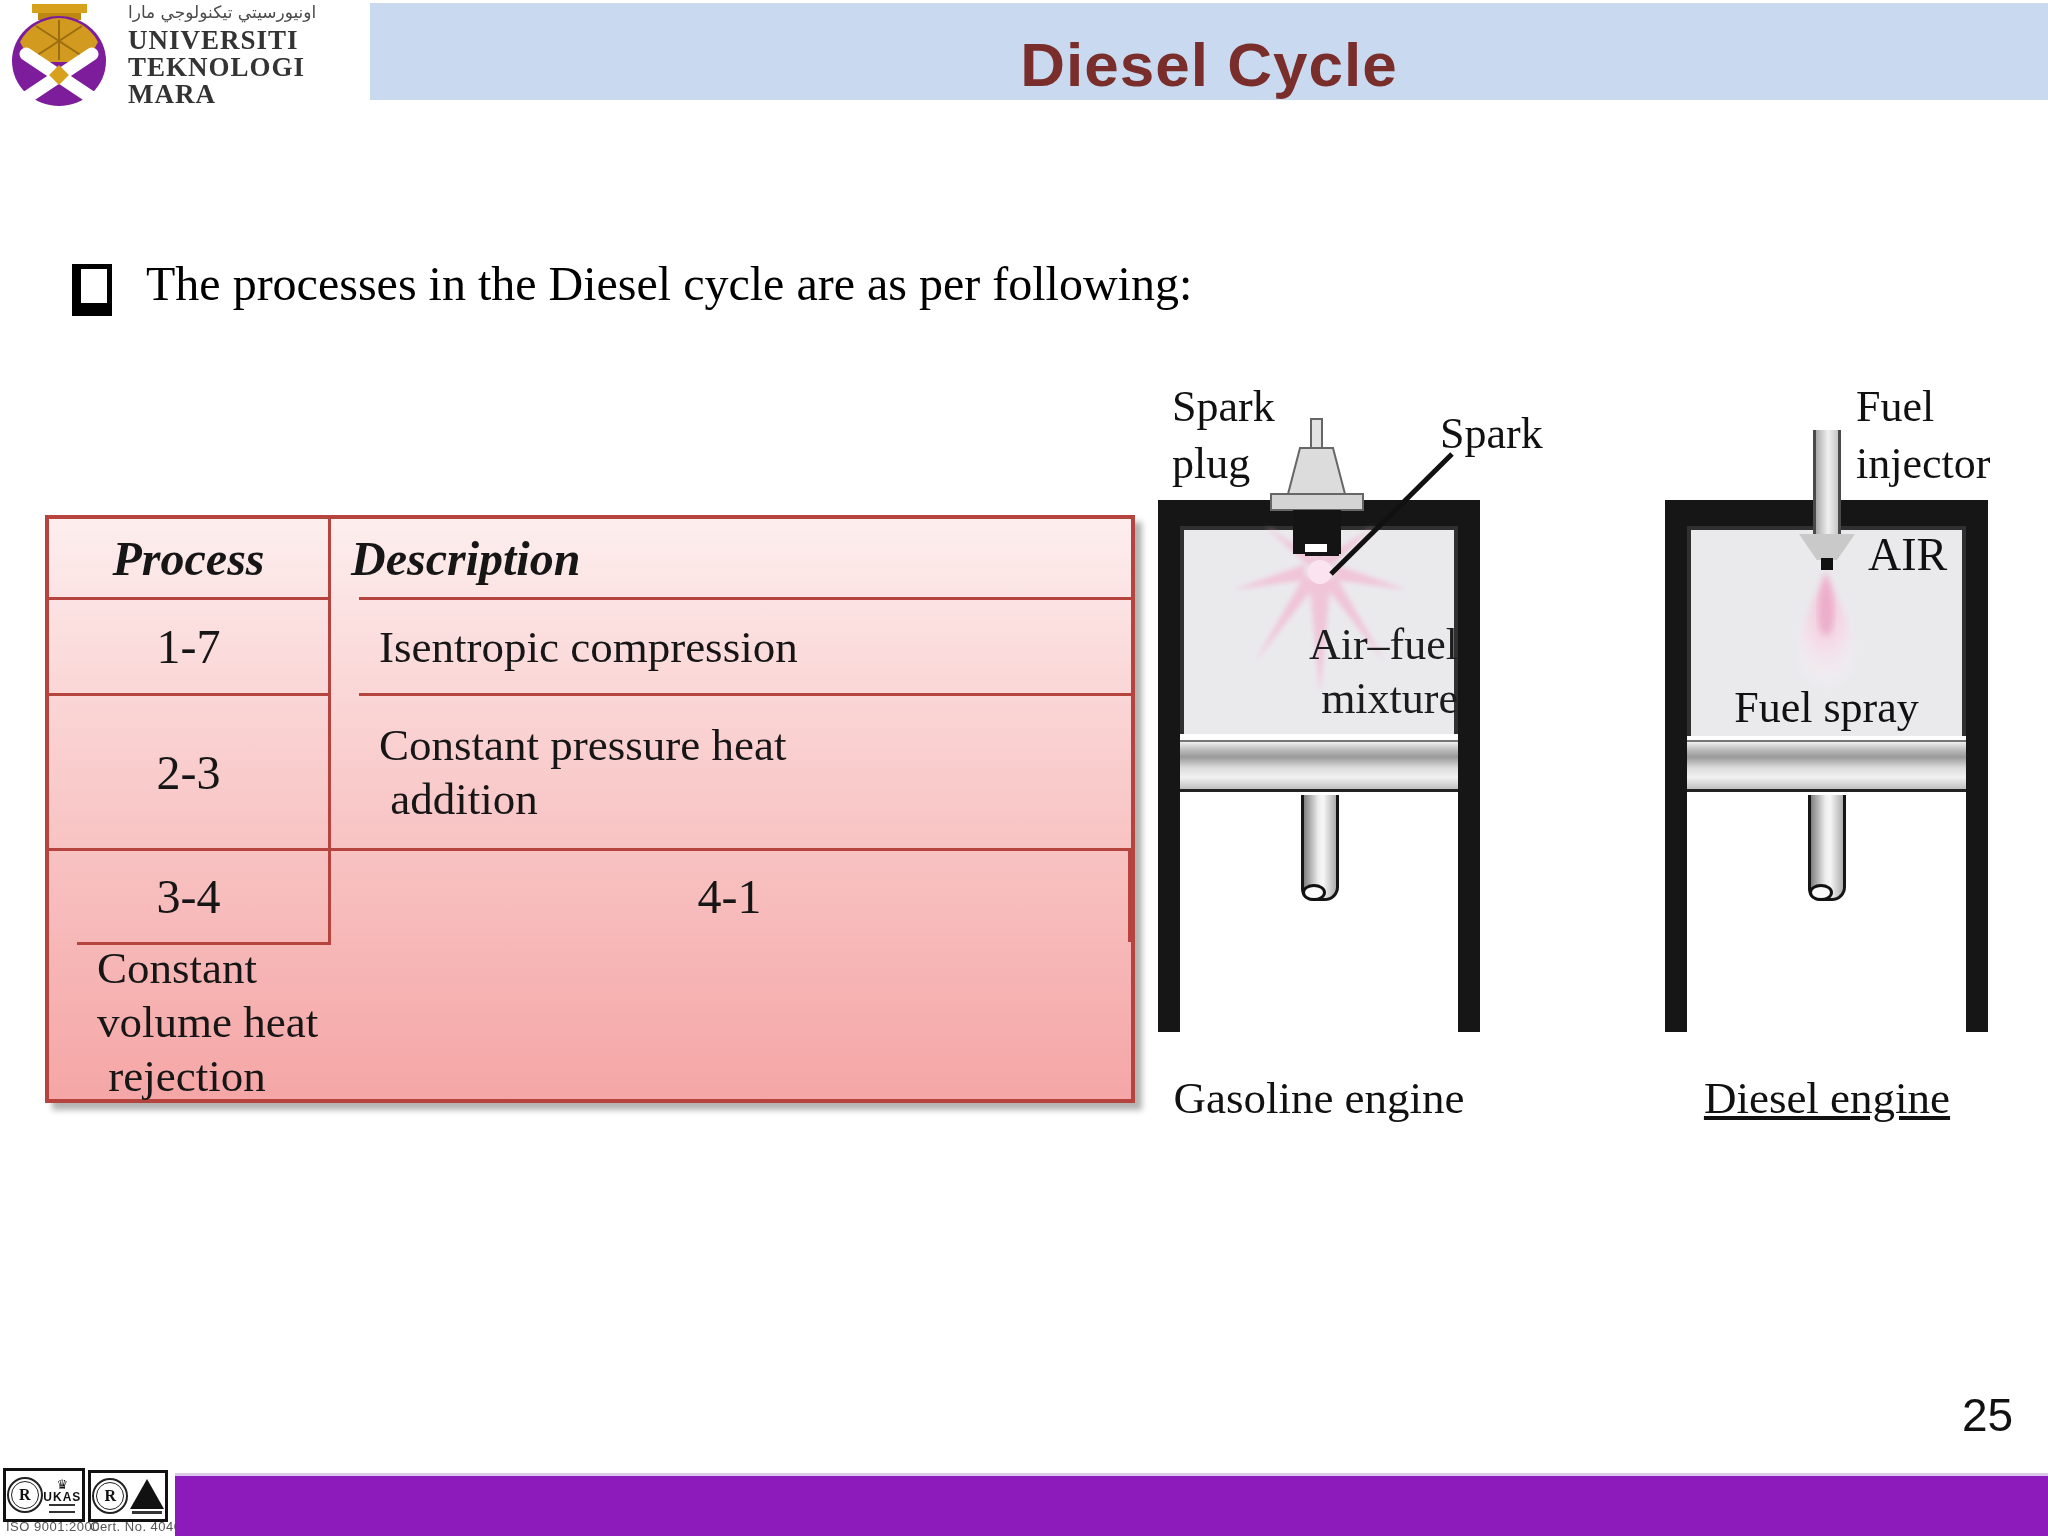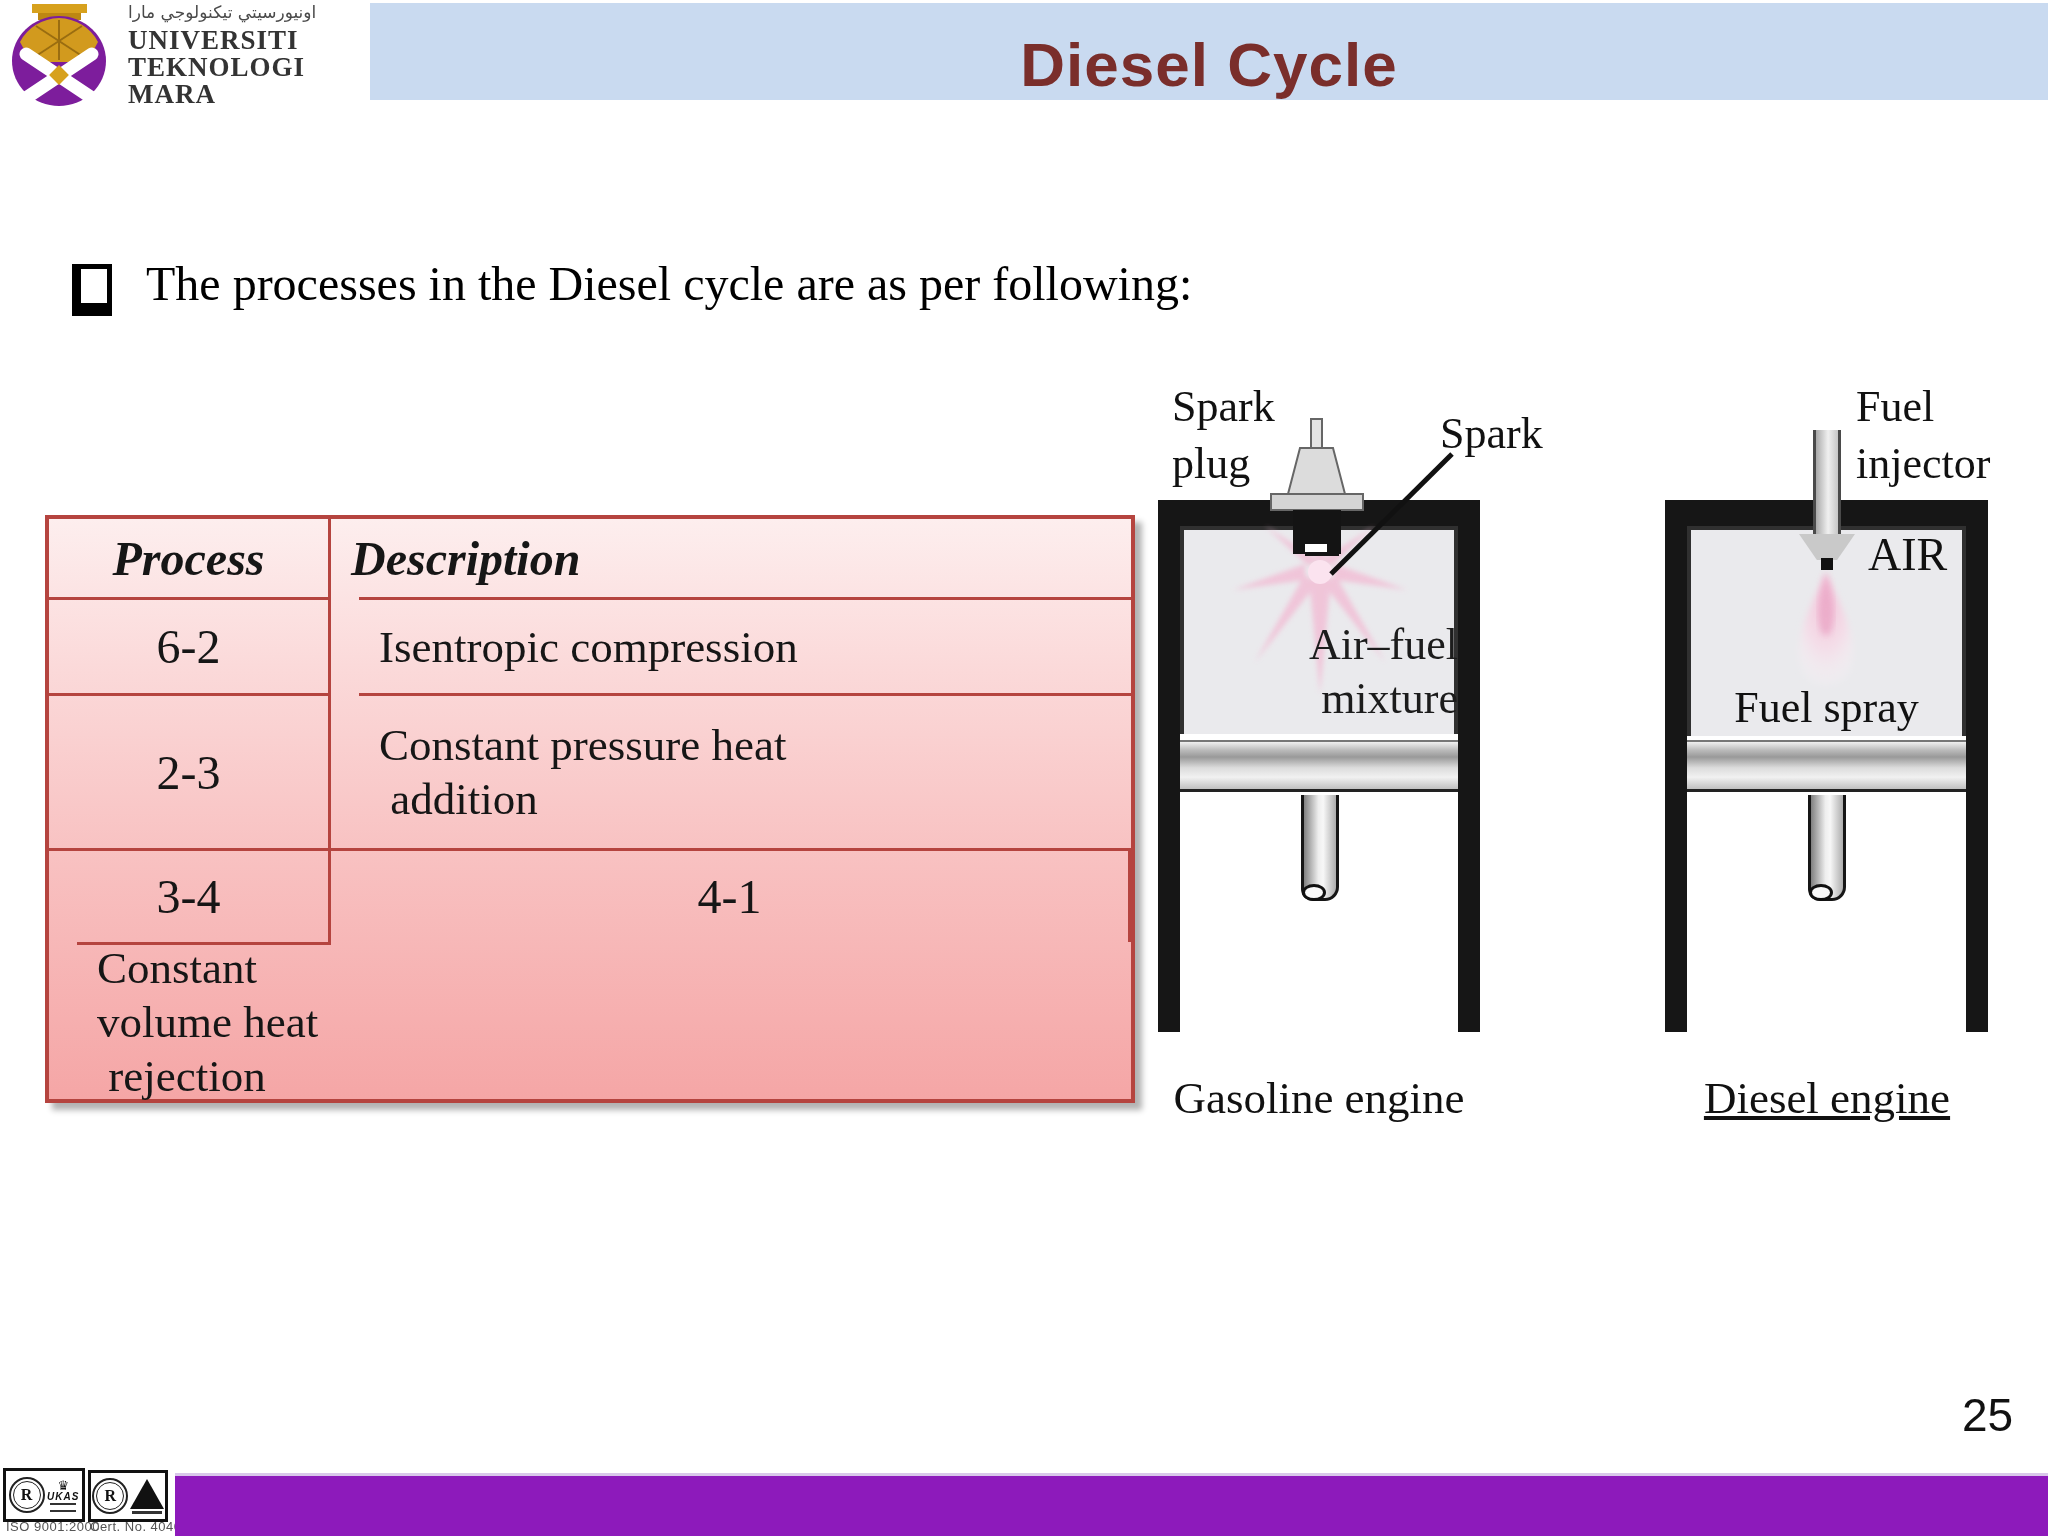--- a/index.html
+++ b/index.html
@@ -95,21 +95,21 @@
   .badge{position:absolute;border:3px solid #111;background:#fff;box-sizing:border-box;
     display:flex;align-items:center;justify-content:space-evenly;}
   #badge-iso{left:3px;top:1468px;width:82px;height:54px;}
   #badge-cert{left:88px;top:1470px;width:80px;height:52px;}
   .circle-r{width:32px;height:32px;border:2px solid #222;border-radius:50%;position:relative;
     display:flex;align-items:center;justify-content:center;
     font-weight:bold;font-size:16px;color:#111;}
   .circle-r::before{content:"";position:absolute;inset:2px;border:1px solid #222;border-radius:50%;}
   .ukas{display:flex;flex-direction:column;align-items:center;line-height:1;color:#111;}
   .ukas .crown{font-size:13px;font-family:"DejaVu Sans",sans-serif;}
-  .ukas .ukas-word{font-size:10px;font-weight:bold;letter-spacing:1px;font-family:"Liberation Sans",sans-serif;font-style:italic;}
+  .ukas .ukas-word{font-size:12px;font-weight:bold;letter-spacing:1px;font-family:"Liberation Sans",sans-serif;}
   .ukas .bars{width:26px;height:5px;border-top:2px solid #333;border-bottom:2px solid #333;margin-top:1px;}
   .tri-wrap{display:flex;flex-direction:column;align-items:center;}
   .tri{width:0;height:0;border-left:17px solid transparent;border-right:17px solid transparent;
     border-bottom:30px solid #111;}
   .tri-bar{width:30px;height:3px;background:#333;margin-top:2px;}
   .badge-caption{position:absolute;font-size:13px;color:#555;
     font-family:"Liberation Sans",sans-serif;letter-spacing:.5px;white-space:nowrap;}
   #iso-caption{left:6px;top:1519px;}
   #cert-caption{left:90px;top:1519px;}
 </style>
@@ -143,21 +143,21 @@
   <div>MARA</div>
 </div>
 
 <div id="bullet-square"></div>
 <div id="bullet-text">The processes in the Diesel cycle are as per following:</div>
 
 <div id="process-table">
   <div class="tcell c1 th">Process</div>
   <div class="tcell c2 th">Description</div>
 
-  <div class="tcell c1 rb proc">6-2</div>
+  <div class="tcell c1 rb proc">1-7</div>
   <div class="tcell c2 rb desc">Isentropic compression</div>
 
   <div class="tcell c1 rb proc">2-3</div>
   <div class="tcell c2 rb desc">Constant pressure heat
 &nbsp;addition</div>
 
   <div class="tcell c1 rb proc">3-4</div>
 
   <div class="tcell c1 rb proc">4-1</div>
   <div class="tcell c2 rb desc">Constant volume heat

